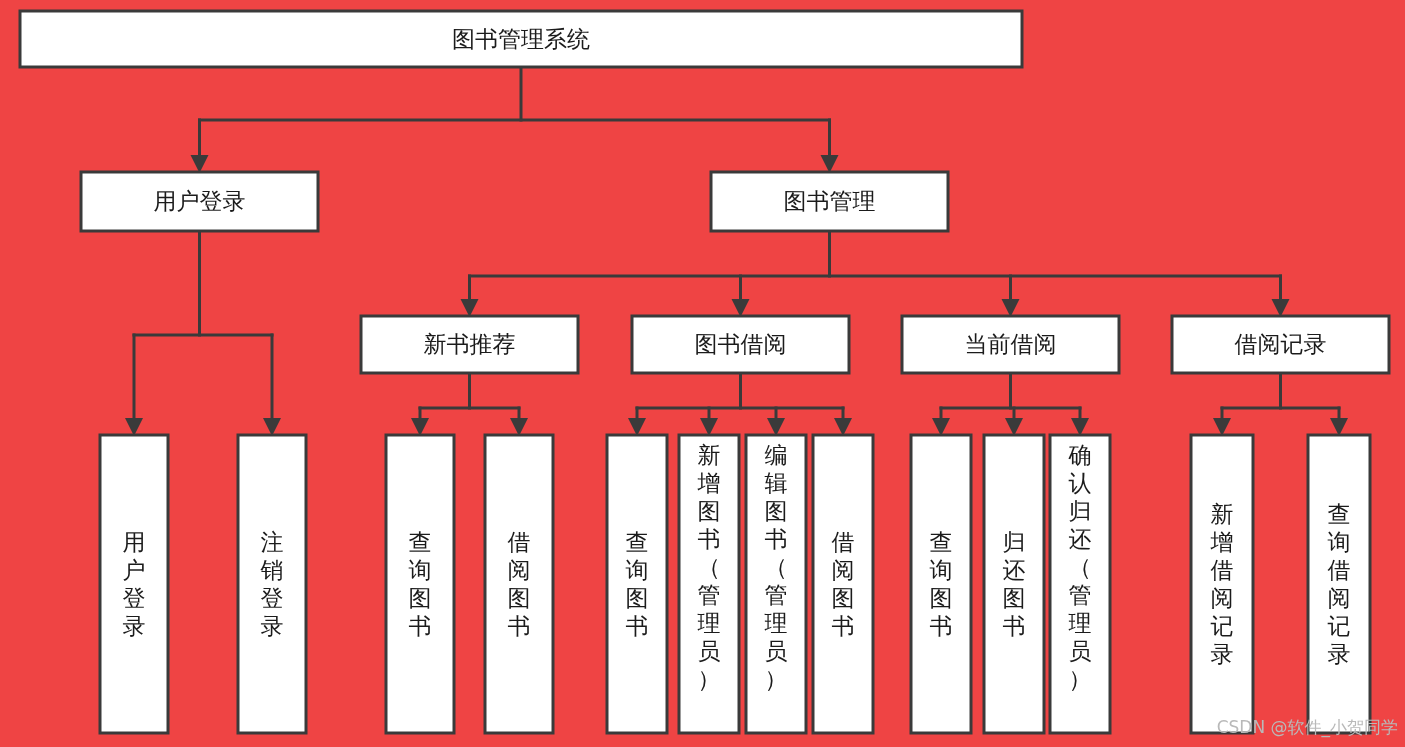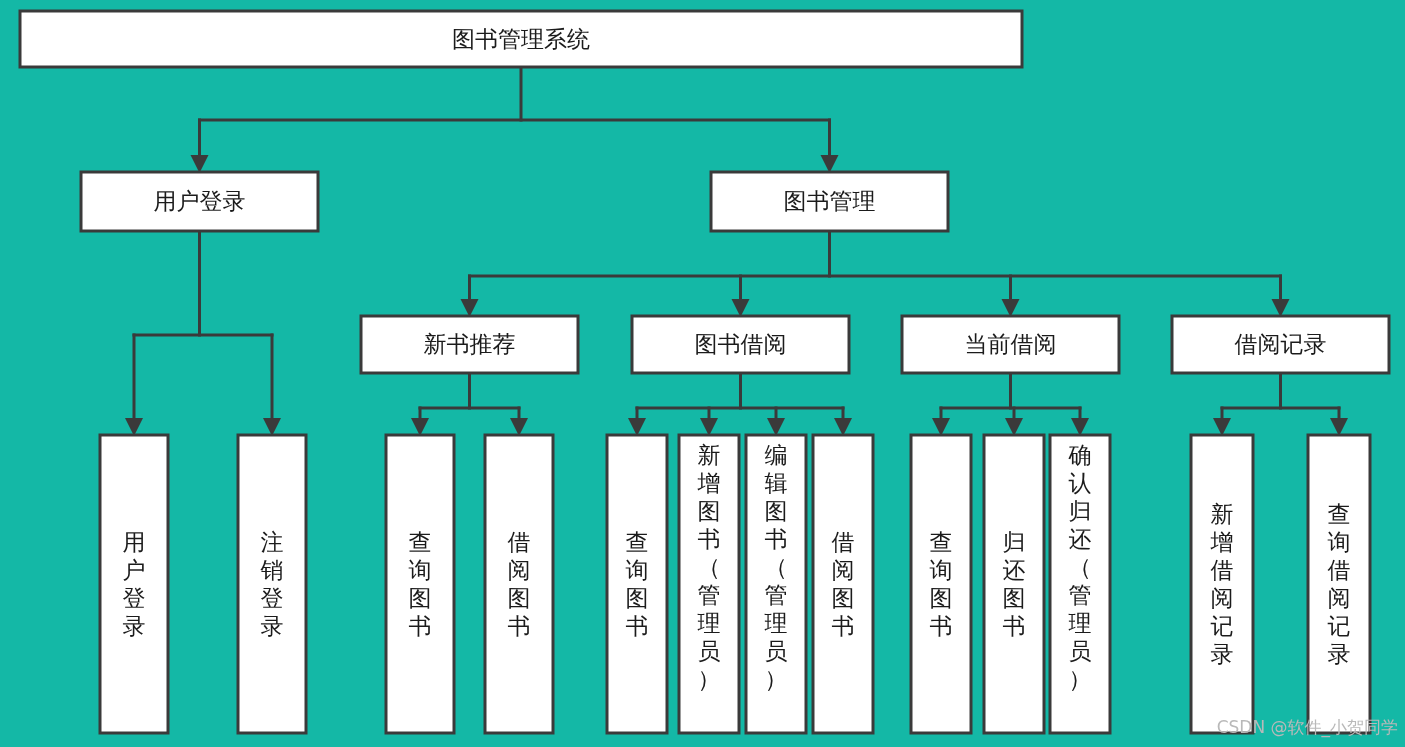--- a/index.html
+++ b/index.html
@@ -7,21 +7,21 @@
     padding: 0;
     background: #ffffff;
   }
   body {
     font-family: "DejaVu Sans", "Liberation Sans", sans-serif;
   }
   #diagram-root {
     position: relative;
     width: 1405px;
     height: 747px;
-    background: #14b8a6;
+    background: #ef4444;
     overflow: hidden;
   }
   svg#flow-svg {
     position: absolute;
     left: 0;
     top: 0;
     width: 1405px;
     height: 747px;
   }
   .node-box {

